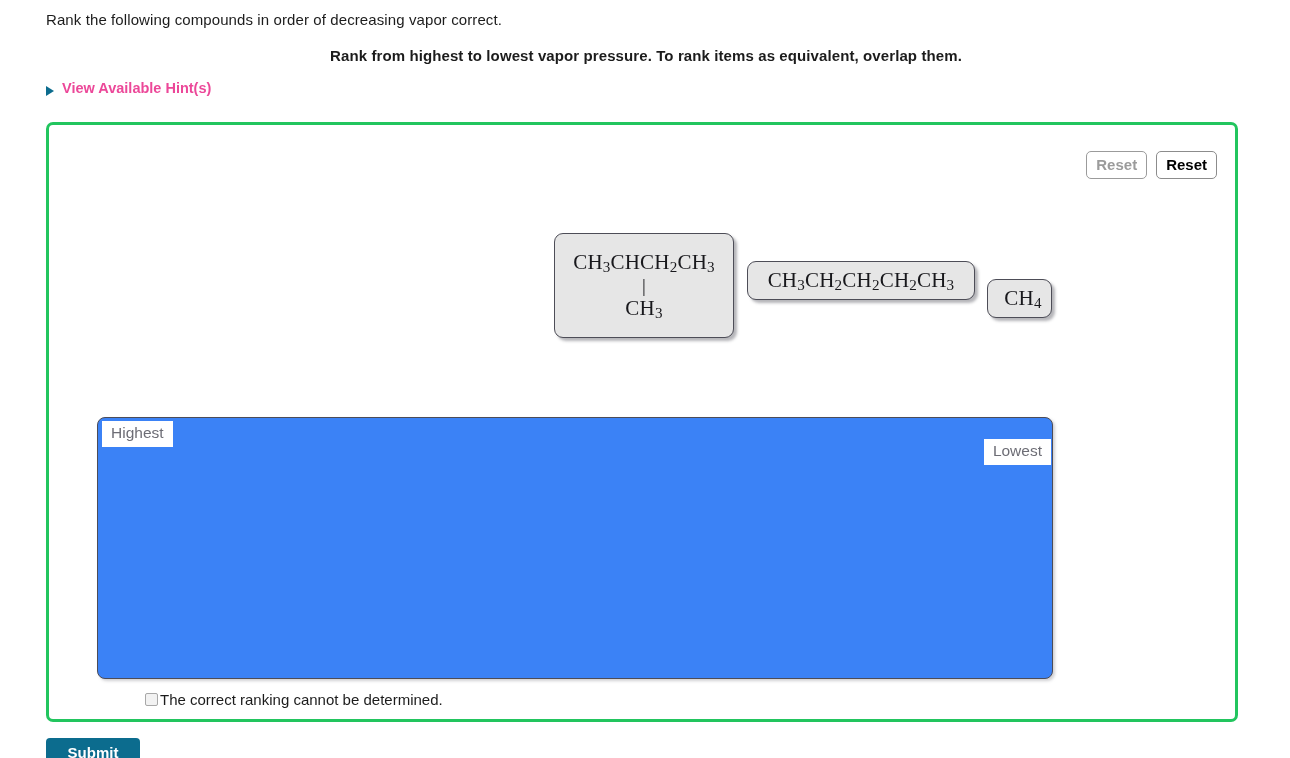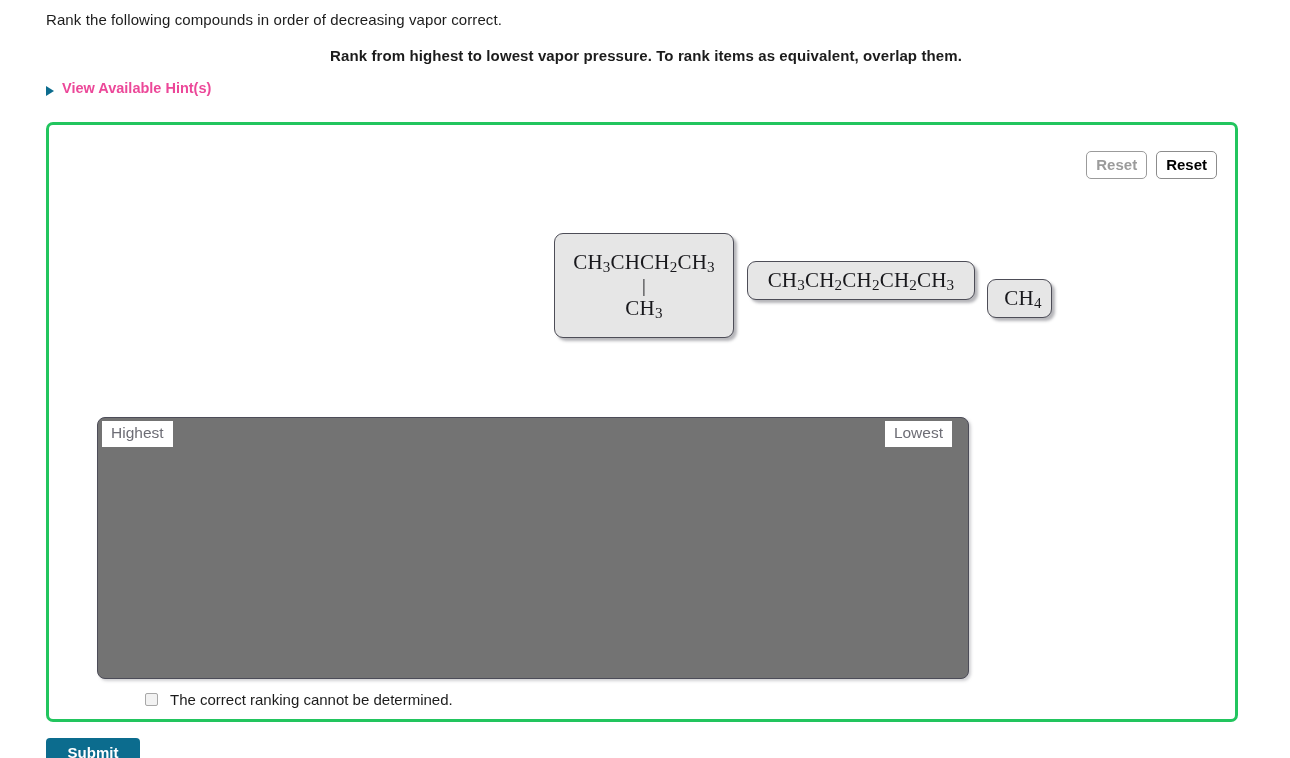--- a/index.html
+++ b/index.html
@@ -141,48 +141,48 @@
   #tile-butanol { left: 272px; top: 46px; width: 216px; height: 39px; }
   #tile-methylbutane { left: 505px; top: 0px; width: 180px; height: 105px; }
   #tile-pentane { left: 698px; top: 28px; width: 228px; height: 39px; }
   #tile-methane { left: 938px; top: 46px; width: 65px;  height: 39px; padding-left: 7px; }
 
   
   .dropzone {
     position: absolute;
     left: 48px;
     top: 292px;
-    width: 872px;
+    width: 956px;
     height: 262px;
     box-sizing: border-box;
-    background: #737373;
+    background: #3b82f6;
     border: 1.6px solid #4c4c58;
     border-radius: 8px;
     box-shadow: 2px 2px 3px rgba(120,120,130,0.35);
   }
   .zone-label {
     position: absolute;
     top: 3px;
     background: #ffffff;
     color: #6d6d75;
     font-size: 15.5px;
     line-height: 22px;
     padding: 1px 9px 3px 9px;
   }
   .zone-label.left  { left: 4px; }
-  .zone-label.right { right: 16px; }
+  .zone-label.right { right: 1px; margin-top: 18px; }
 
   
   .cannot-row {
     position: absolute;
     left: 96px;
     top: 566px;
     display: flex;
     align-items: center;
-    gap: 12px;
+    gap: 2px;
   }
   .cb {
     width: 13px;
     height: 13px;
     box-sizing: border-box;
     border: 1px solid #a8a8a8;
     border-radius: 2px;
     background: #f2f2f2;
     cursor: pointer;
     flex: none;

